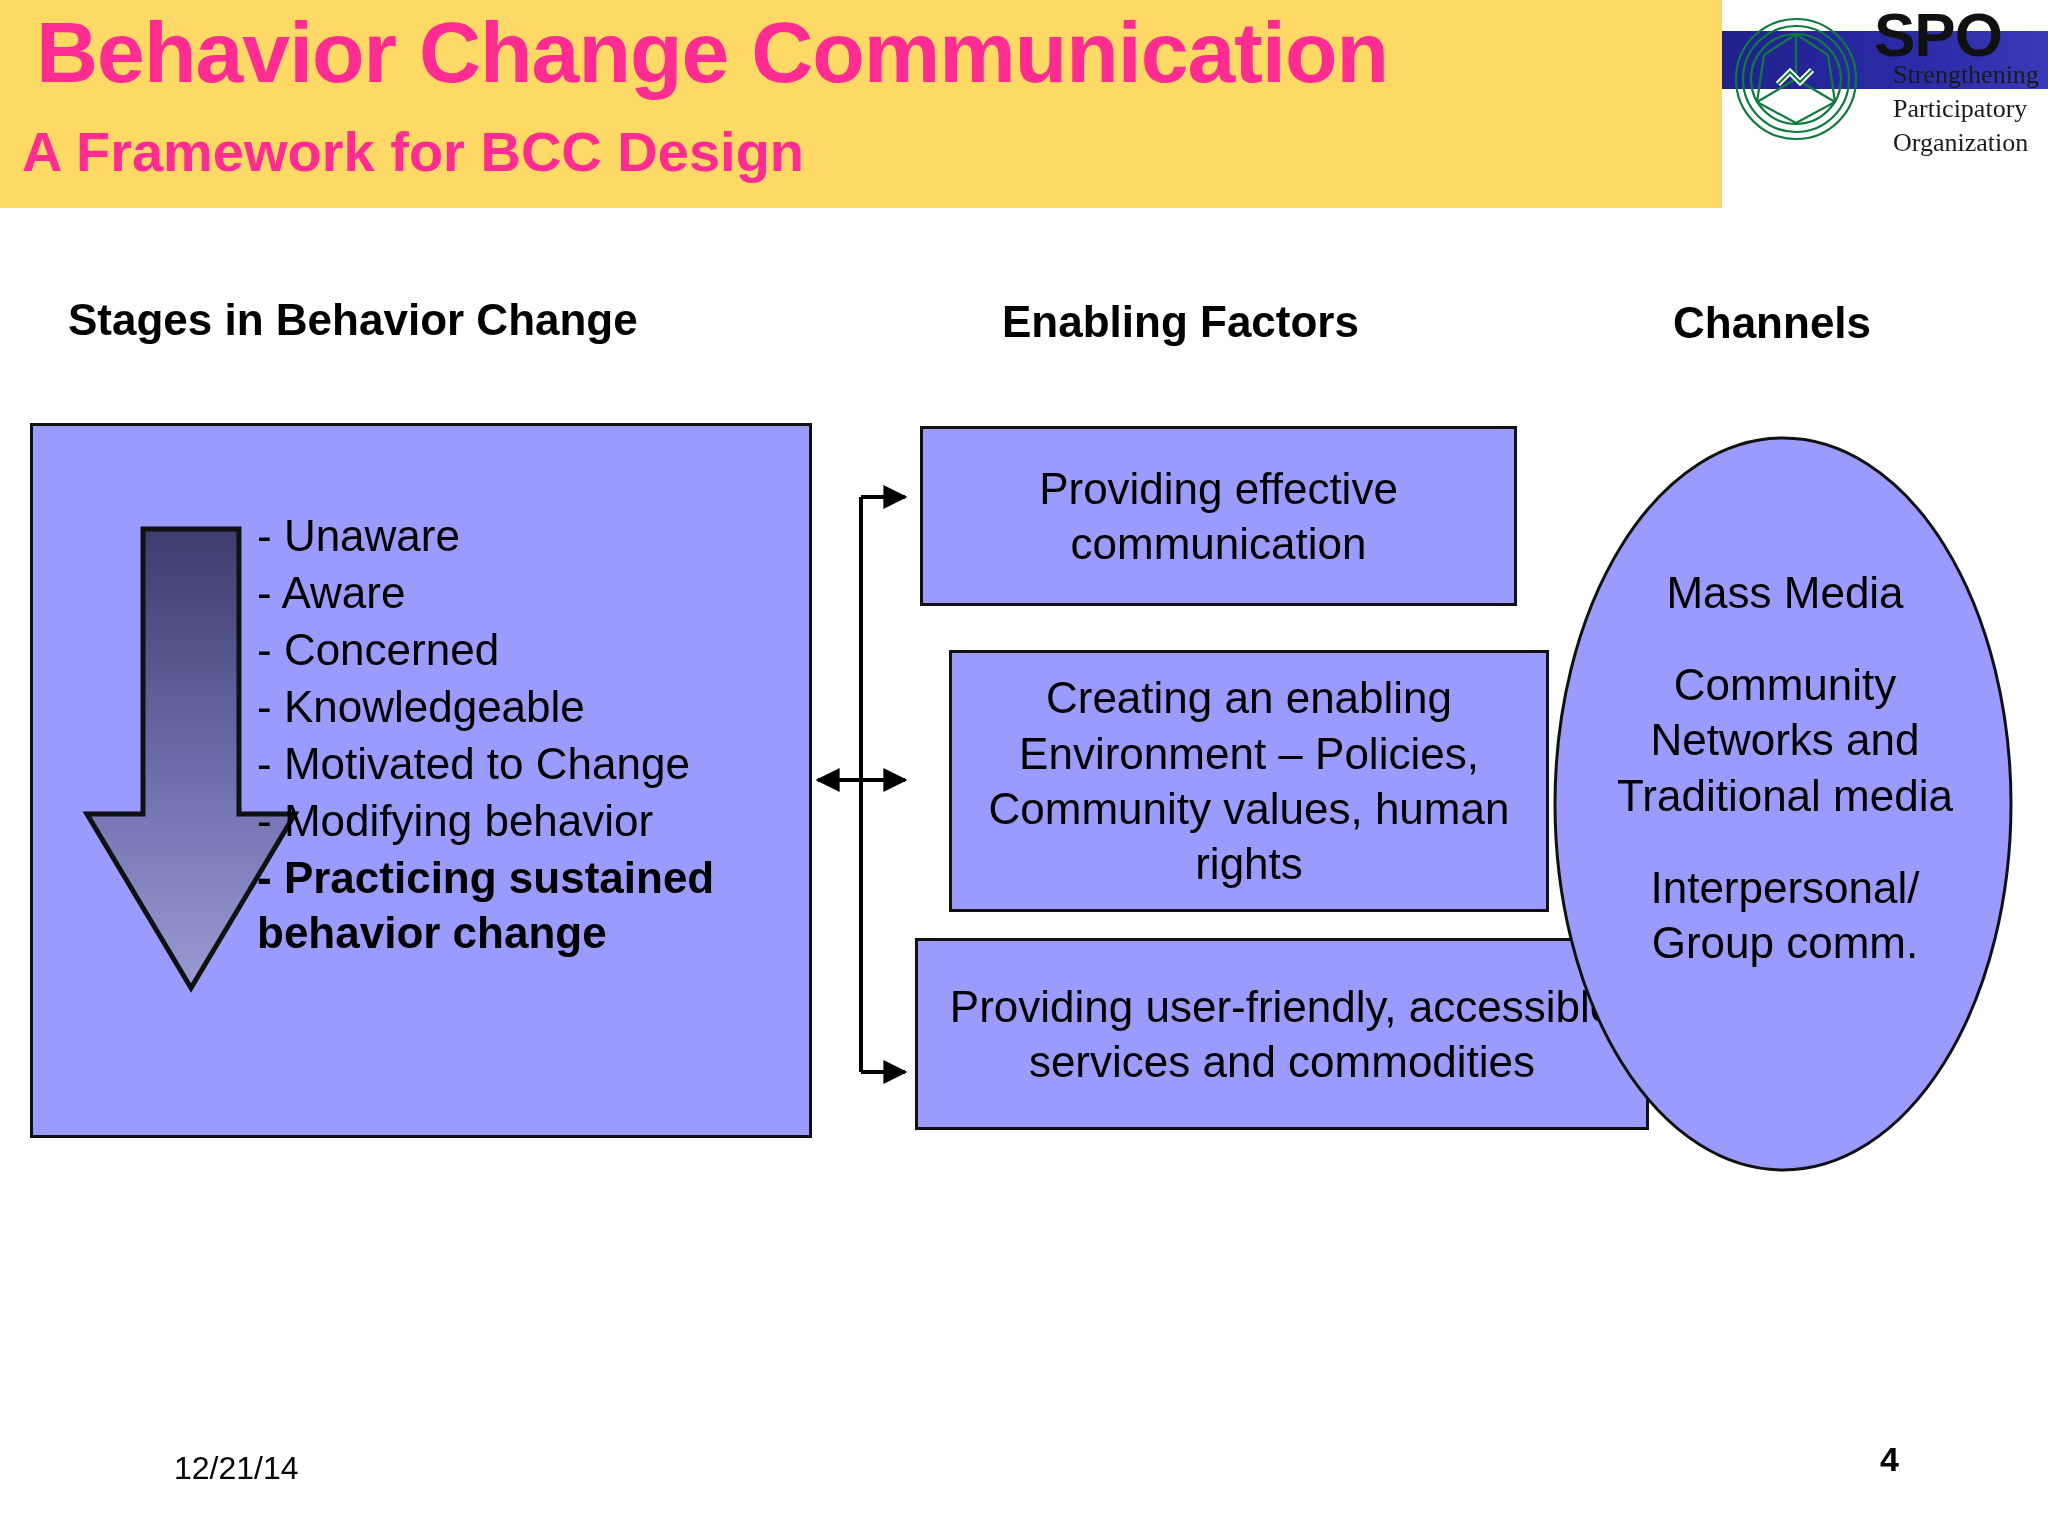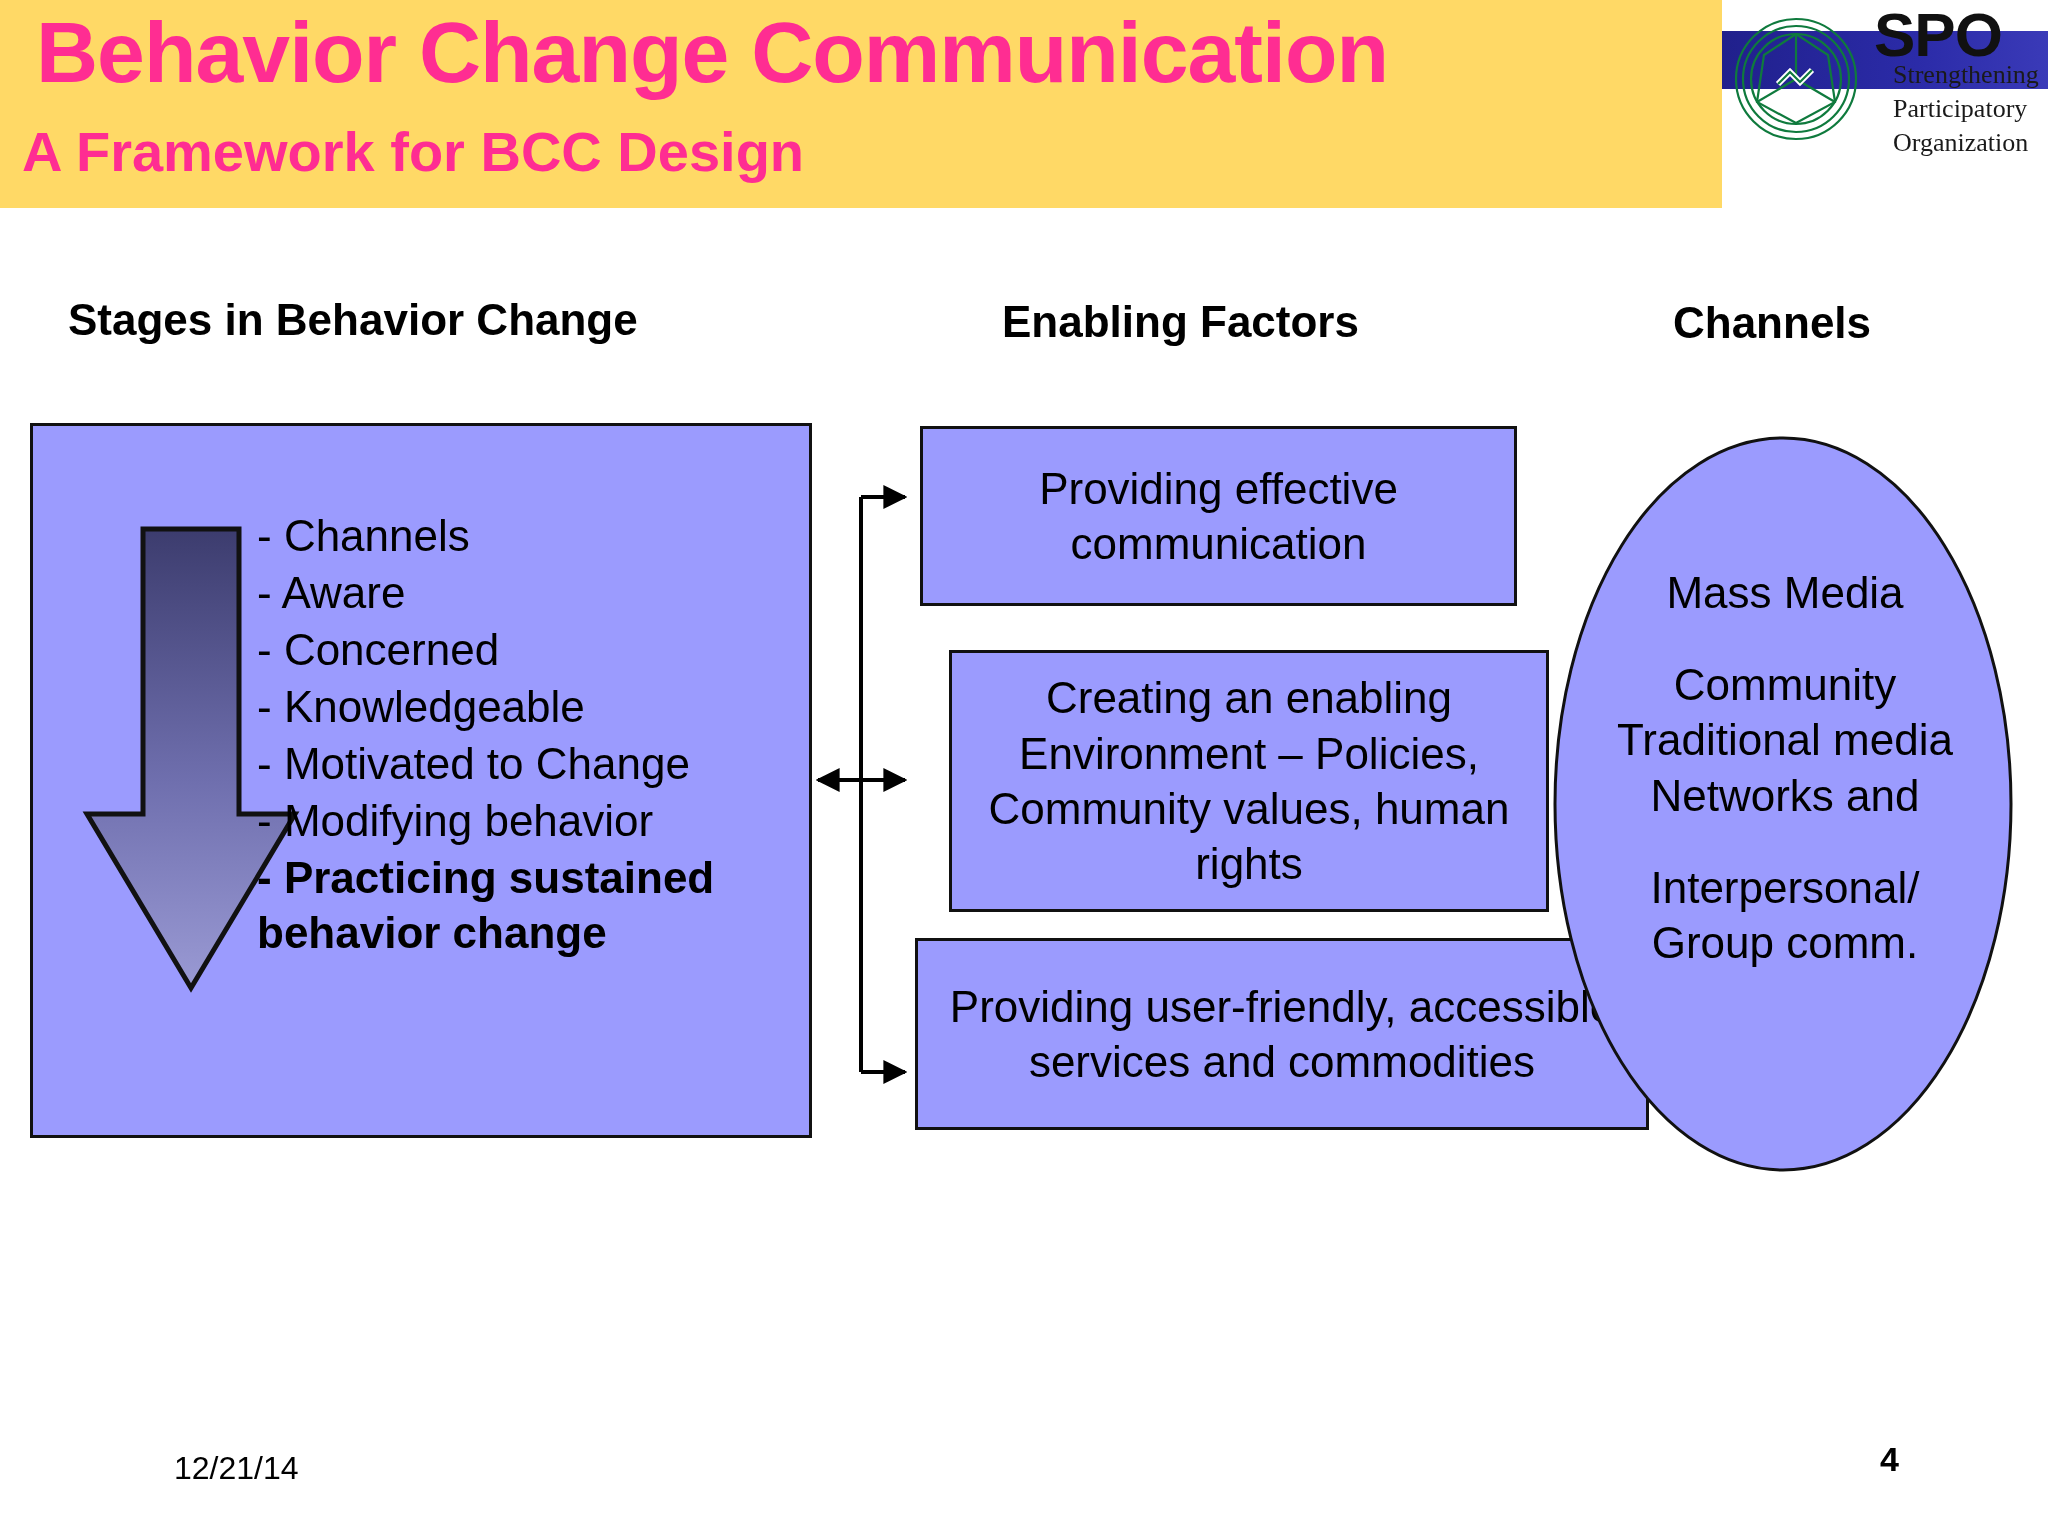--- a/index.html
+++ b/index.html
@@ -246,21 +246,21 @@
       <defs>
         <linearGradient id="arrowGrad" x1="0" y1="0" x2="0" y2="1">
           <stop offset="0%" stop-color="#3c3c6e"></stop>
           <stop offset="55%" stop-color="#6f6fae"></stop>
           <stop offset="100%" stop-color="#9a9ad4"></stop>
         </linearGradient>
       </defs>
       <polygon points="62,3 158,3 158,288 214,288 110,462 6,288 62,288" fill="url(#arrowGrad)" stroke="#111111" stroke-width="5"></polygon>
     </svg>
     <div id="stages-list">
-      <div class="stage-item">- Channels</div>
+      <div class="stage-item">- Unaware</div>
       <div class="stage-item">- Aware</div>
       <div class="stage-item">- Concerned</div>
       <div class="stage-item">- Knowledgeable</div>
       <div class="stage-item">- Motivated to Change</div>
       <div class="stage-item">- Modifying behavior</div>
       <div class="stage-item is-bold">- Practicing sustained behavior change</div>
     </div>
   </div>
 
   <div class="factor-box" id="factor-box-0">Providing effective communication</div>
@@ -288,22 +288,22 @@
     </g>
   </svg>
 
   <svg id="channels-ellipse" viewBox="0 0 462 740" preserveAspectRatio="none">
     <ellipse cx="231" cy="370" rx="228" ry="366" fill="#9b9bfe" stroke="#111111" stroke-width="3"></ellipse>
   </svg>
   <div id="channels-text">
     <div class="channel-line">Mass Media</div>
     <div class="channel-gap"></div>
     <div class="channel-line">Community</div>
+    <div class="channel-line">Networks and</div>
     <div class="channel-line">Traditional media</div>
-    <div class="channel-line">Networks and</div>
     <div class="channel-gap"></div>
     <div class="channel-line">Interpersonal/</div>
     <div class="channel-line">Group comm.</div>
   </div>
 
   <div id="footer-date">12/21/14</div>
   <div id="footer-page">4</div>
 
 </div>
 

